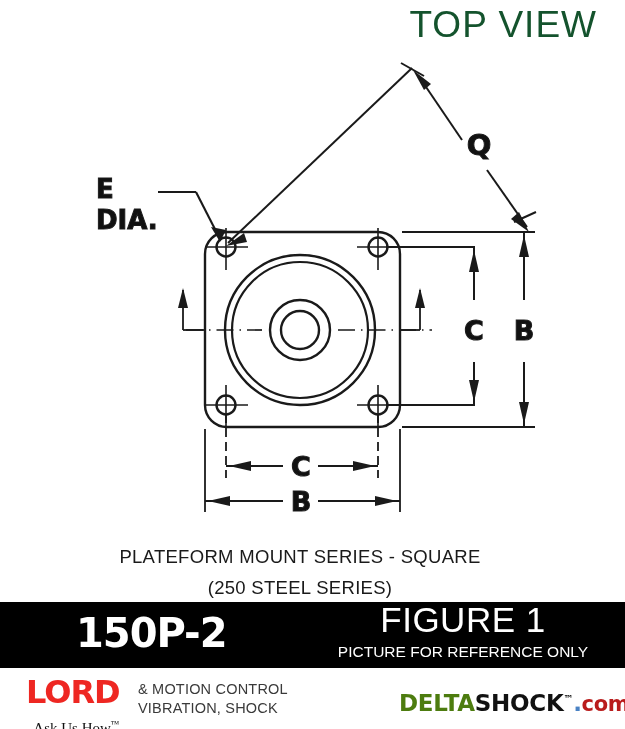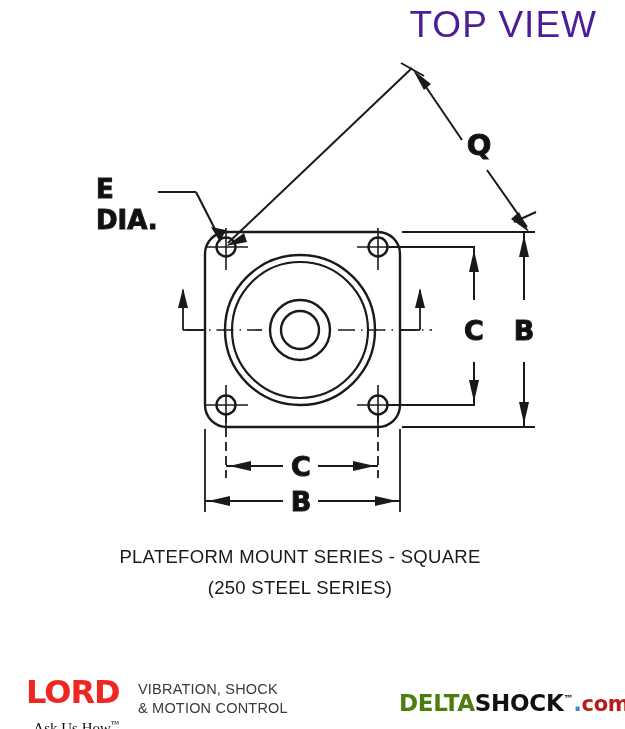--- a/index.html
+++ b/index.html
@@ -6,21 +6,21 @@
   body{
     width:625px;height:729px;background:#ffffff;
     font-family:"Liberation Sans",sans-serif;
     overflow:hidden;position:relative;
   }
   #stage{position:absolute;left:0;top:0;width:625px;height:729px;}
 
   
   .title{
     position:absolute;right:28px;top:4px;
-    font-size:37px;letter-spacing:1px;color:#4c1d95;
+    font-size:37px;letter-spacing:1px;color:#14532d;
     font-family:"Liberation Sans",sans-serif;font-weight:400;
   }
 
   
   #drawing{position:absolute;left:0;top:0;width:625px;height:600px;}
 
   
   .caption{
     position:absolute;left:0;top:538px;width:600px;text-align:center;
     font-size:18.5px;color:#1a1a1a;letter-spacing:.3px;line-height:25px;
@@ -215,29 +215,34 @@
       <text class="dimletter" x="96" y="198" font-size="26" text-anchor="start">E</text>
       <text class="dimletter" x="96" y="229" font-size="26" text-anchor="start">DIA.</text>
     </g>
   </svg>
 
   <div class="caption">
     <div>PLATEFORM MOUNT SERIES - SQUARE</div>
     <div>(250 STEEL SERIES)</div>
   </div>
 
+  <div class="banner">
+    <div class="part-number">150P-2</div>
+    <div class="figure">FIGURE 1</div>
+    <div class="ref-note">PICTURE FOR REFERENCE ONLY</div>
+  </div>
 
   <div class="footer">
 
     <div class="lord-logo">
       <div class="lord-word">LORD</div>
       <div class="lord-tag"><span>Ask Us How</span><sup>™</sup></div>
     </div>
 
     <div class="vsm">
+      <div>&amp; MOTION CONTROL</div>
       <div>VIBRATION, SHOCK</div>
-      <div>&amp; MOTION CONTROL</div>
     </div>
 
     <div class="deltaflex"><span class="d-delta">DELTA</span><span class="d-flex">SHOCK</span><span class="d-tm">™</span><span class="d-dot">.</span><span class="d-com">com</span></div>
   </div>
 
 </div>
 
 </body></html>

